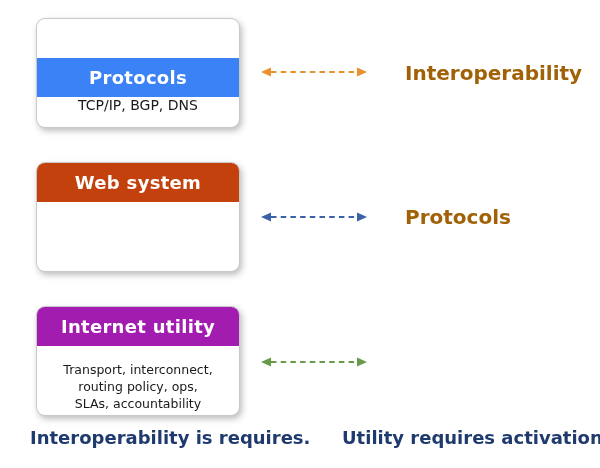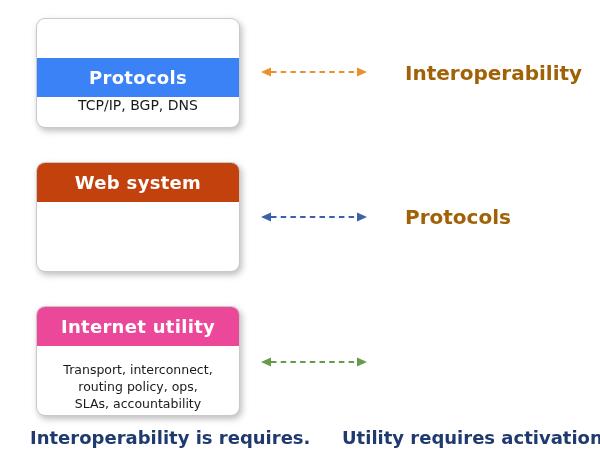--- a/index.html
+++ b/index.html
@@ -93,21 +93,21 @@
     <div class="card-header" style="background-color: #c2410c;">Web system</div>
   </div>
   <svg class="arrow" style="top:210px" viewBox="0 0 106 14">
     <line x1="10" y1="7" x2="96" y2="7" stroke-width="2" stroke-dasharray="5.5 4.2" stroke="#3A62A8"></line>
     <polygon points="0,7 10,2.5 10,11.5" fill="#3A62A8"></polygon>
     <polygon points="106,7 96,2.5 96,11.5" fill="#3A62A8"></polygon>
   </svg>
   <div class="relation-label" style="top:217px">Protocols</div>
 
   <div class="card" style="top:306px">
-    <div class="card-header" style="background-color: #ec4899;">Internet utility</div>
+    <div class="card-header" style="background-color: #a21caf;">Internet utility</div>
     <div class="card-body small">Transport, interconnect,
 routing policy, ops,
 SLAs, accountability</div>
   </div>
   <svg class="arrow" style="top:355px" viewBox="0 0 106 14">
     <line x1="10" y1="7" x2="96" y2="7" stroke-width="2" stroke-dasharray="5.5 4.2" stroke="#689B49"></line>
     <polygon points="0,7 10,2.5 10,11.5" fill="#689B49"></polygon>
     <polygon points="106,7 96,2.5 96,11.5" fill="#689B49"></polygon>
   </svg>
 

